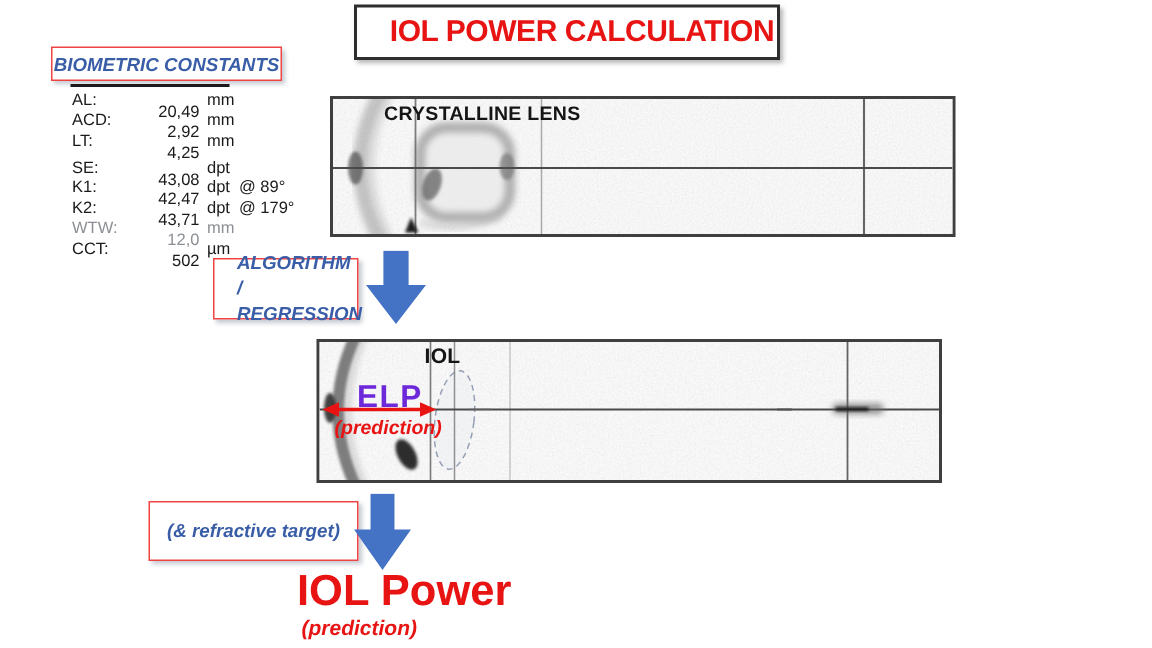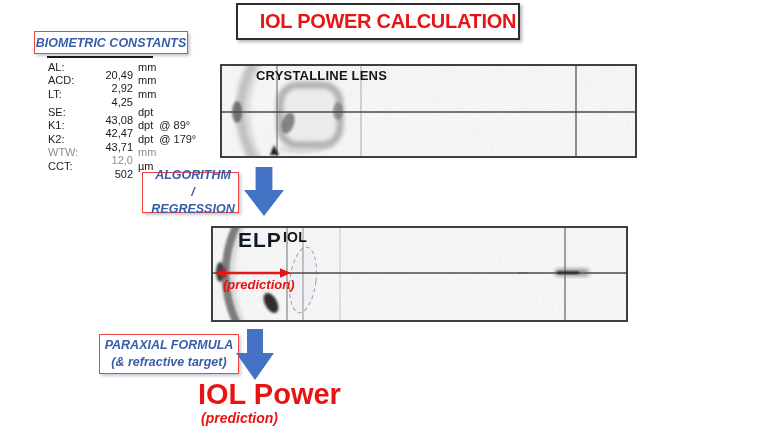--- a/index.html
+++ b/index.html
@@ -18,42 +18,42 @@
   }
   
   .blue-box{
     background:#fff;border:1px solid #ef4444;
     box-shadow:2px 2px 3px rgba(110,120,140,.4);
     color:#3a5da8;font-weight:700;font-style:italic;
   }
   .bio-header{left:34px;top:31px;width:152px;height:21px;font-size:12.5px;
     display:flex;align-items:center;justify-content:center;white-space:nowrap;}
   .algo-box{left:142px;top:172px;width:97px;height:41px;font-size:12.5px;
-    display:flex;flex-direction:column;justify-content:center;padding-left:5px;line-height:17px;box-sizing:border-box;text-align:center;}
+    display:flex;flex-direction:column;justify-content:center;padding-left:15px;line-height:17px;box-sizing:border-box;}
   .paraxial-box{left:99px;top:334px;width:140px;height:40px;font-size:12.5px;
     display:flex;flex-direction:column;justify-content:center;align-items:center;line-height:17px;box-sizing:border-box;white-space:nowrap;}
   
   .bio-rule{left:47px;top:56px;width:106px;height:2px;background:#1a1a1a;}
   .bio-table{left:48px;top:60px;font-size:11px;color:#1a1a1a;}
   .bio-row{display:flex;height:13.6px;align-items:center;white-space:nowrap;}
   .bio-row.gap{margin-top:4px;}
   .bio-row.muted{color:#8c8f94;}
   .bio-label{width:40px;}
   .bio-value{width:45px;text-align:right;margin-top:16px;}
   .bio-unit{margin-left:5px;}
   .bio-extra{margin-left:6px;}
   
   .scan{border:2px solid #3f3f3f;background:#fcfcfc;}
   .scan svg{display:block;}
   .scan1{left:220px;top:64px;width:413px;height:90px;}
   .scan2{left:211px;top:226px;width:413px;height:92px;}
   .scan-label{position:absolute;color:#151515;font-weight:700;letter-spacing:.2px;white-space:nowrap;}
   .crys-label{left:34px;top:2px;font-size:13px;}
   .iol-label{left:70px;top:1px;font-size:14px;}
-  .elp-text{position:absolute;left:25px;top:0;color:#0f172a;font-weight:700;font-size:21px;letter-spacing:1px;}
+  .elp-text{position:absolute;left:25px;top:25px;color:#6d28d9;font-weight:700;font-size:21px;letter-spacing:1px;}
   .elp-arrow{position:absolute;left:1px;top:39px;}
   .elp-pred{position:absolute;left:10px;top:49px;color:#e81414;font-weight:700;font-style:italic;font-size:13px;}
   
   .down-arrow{
     background:#4472c4;
     clip-path:polygon(29% 0,71% 0,71% 47%,100% 47%,50% 100%,0 47%,29% 47%);
   }
   .arrow1{left:244px;top:167px;width:40px;height:49px;}
   .arrow2{left:236px;top:329px;width:38px;height:51px;}
   
@@ -211,21 +211,20 @@
     <div class="elp-text">ELP</div>
     <svg class="elp-arrow" width="78" height="12" viewBox="0 0 78 12">
       <line x1="10" y1="6" x2="68" y2="6" stroke="#e81414" stroke-width="2.4"></line>
       <path d="M1 6 L12 1.2 L12 10.8 Z" fill="#e81414"></path>
       <path d="M77 6 L66 1.2 L66 10.8 Z" fill="#e81414"></path>
     </svg>
     <div class="elp-pred">(prediction)</div>
   </div>
 
   <div class="abs blue-box paraxial-box">
-    <span>PARAXIAL FORMULA</span>
     <span>(&amp; refractive target)</span>
   </div>
   <div class="abs down-arrow arrow2"></div>
 
   <div class="abs result-title">IOL Power</div>
   <div class="abs result-sub">(prediction)</div>
 
 
 </div>
 

